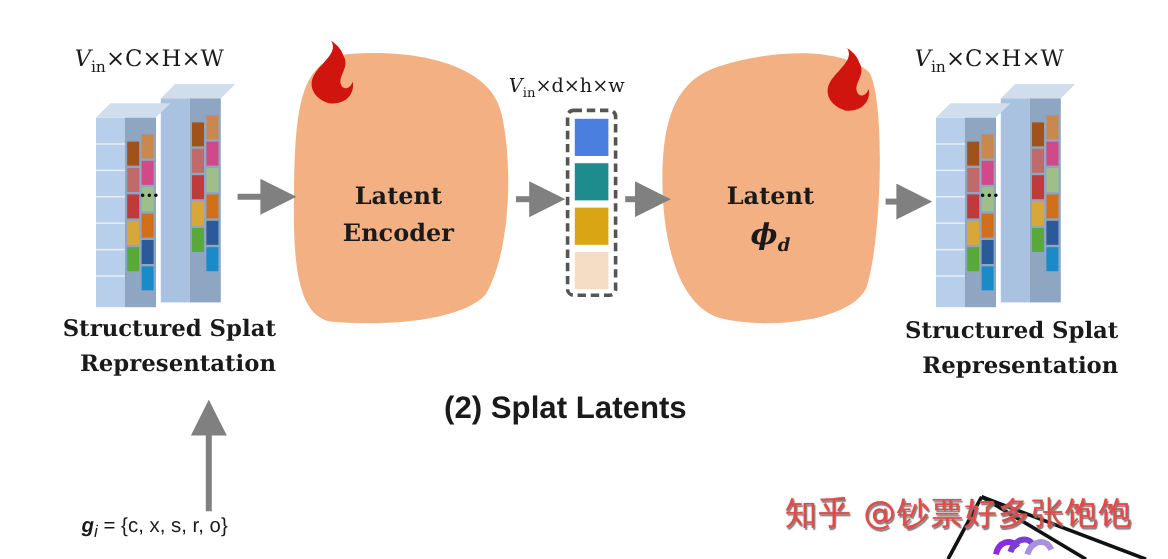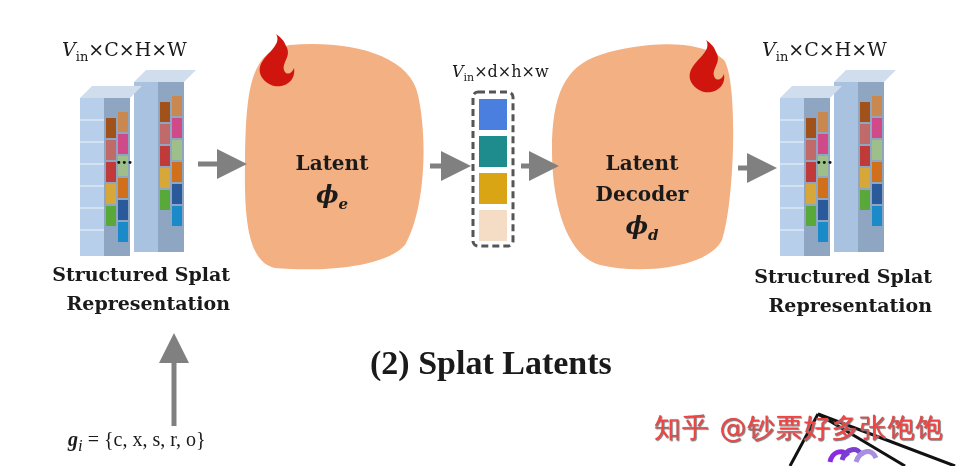--- a/index.html
+++ b/index.html
@@ -2,30 +2,30 @@
 <html><head>
 <meta charset="utf-8">
 <style>
   html, body { margin: 0; padding: 0; background: #ffffff; }
   body { width: 973px; height: 466px; position: relative; overflow: hidden;
          font-family: "DejaVu Serif", serif; color: #1a1a1a; }
   .abs { position: absolute; }
   .dim-label { font-family: "DejaVu Serif", serif; font-size: 19px; white-space: nowrap; text-align: center; }
   .dim-label i { font-style: italic; }
   .dim-label sub { font-size: 13px; }
-  .dim-small { font-size: 16px; margin-left: 28px; }
+  .dim-small { font-size: 16px; }
   .dim-small sub { font-size: 11px; }
   .caption { font-family: "DejaVu Serif", serif; font-weight: bold; font-size: 19px;
              text-align: right; line-height: 29px; }
   .blob-text { font-family: "DejaVu Serif", serif; font-weight: bold; font-size: 20px;
                text-align: center; line-height: 31px; color: #1a1a1a; margin-top: 20px; }
   .phi { font-style: italic; font-weight: bold; font-size: 24px; }
   .phi sub { font-size: 15px; }
-  .title { font-family: Liberation Serif, serif; font-weight: bold; font-size: 34px; white-space: nowrap; margin-top: 20px; }
-  .formula { font-family: Liberation Serif, serif; font-size: 20px; white-space: nowrap; }
+  .title { font-family: Liberation Sans, sans-serif; font-weight: bold; font-size: 26px; white-space: nowrap; }
+  .formula { font-family: Liberation Sans, sans-serif; font-size: 17px; white-space: nowrap; }
   .watermark { font-family: "DejaVu Sans", sans-serif; font-size: 27px; color: #ef4444;
                text-shadow: 0 0 1px #888, 1px 1px 1px #777; letter-spacing: 1px; white-space: nowrap; }
 </style>
 </head>
 <body>
 
 <svg class="abs" style="left:0;top:0" width="973" height="466">
   <defs>
     <marker id="ah" markerWidth="6" markerHeight="6" refX="3" refY="3" orient="auto">
       <path d="M0,0 L6,3 L0,6 Z" fill="#808080"></path>
@@ -168,30 +168,29 @@
 <div class="abs dim-label" style="left:62px;top:38px">
   <i>V</i><sub>in</sub><span>×C×H×W</span>
 </div>
 <div class="abs caption" style="left:20px;top:260px;width:210px">
   <div>Structured Splat</div>
   <div>Representation</div>
 </div>
 
 <div class="abs blob-text" style="left:262px;top:128px;width:140px">
   <div>Latent</div>
-  <div class="phi"><span>ϕ</span><sub>e</sub></div>
+  <div>Encoder</div>
 </div>
 
 <div class="abs dim-label dim-small" style="left:424px;top:62px">
   <i>V</i><sub>in</sub><span>×d×h×w</span>
 </div>
 
 <div class="abs blob-text" style="left:572px;top:128px;width:140px">
   <div>Latent</div>
-  <div>Decoder</div>
   <div class="phi"><span>ϕ</span><sub>d</sub></div>
 </div>
 
 <div class="abs dim-label" style="left:762px;top:38px">
   <i>V</i><sub>in</sub><span>×C×H×W</span>
 </div>
 <div class="abs caption" style="left:722px;top:262px;width:210px">
   <div>Structured Splat</div>
   <div>Representation</div>
 </div>

